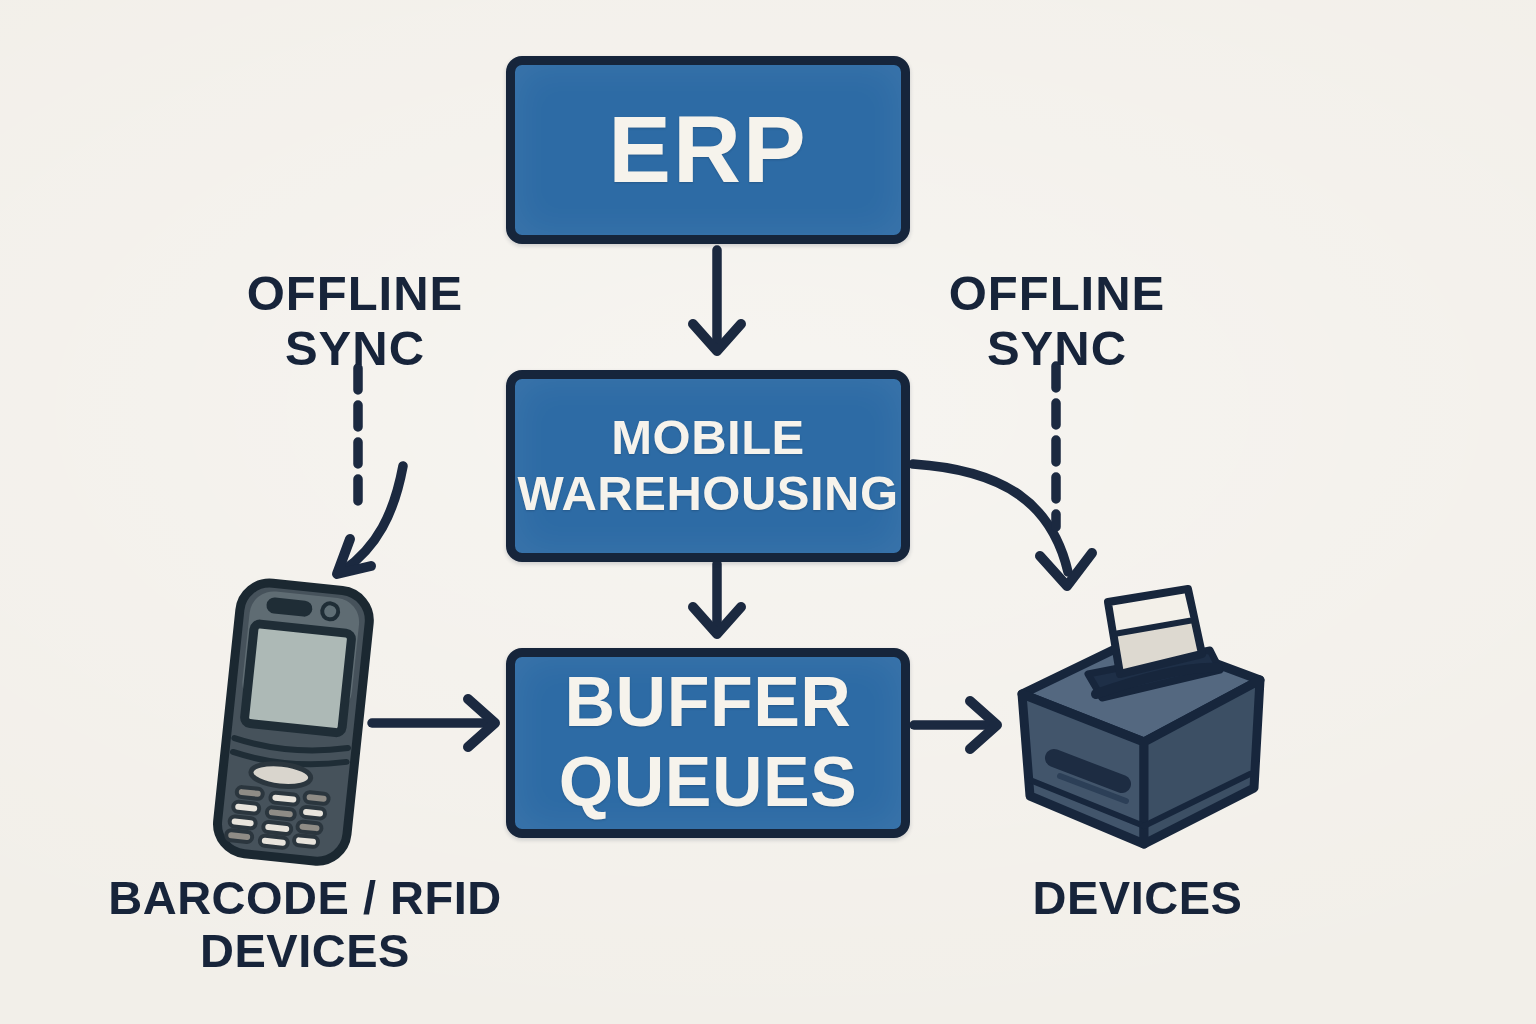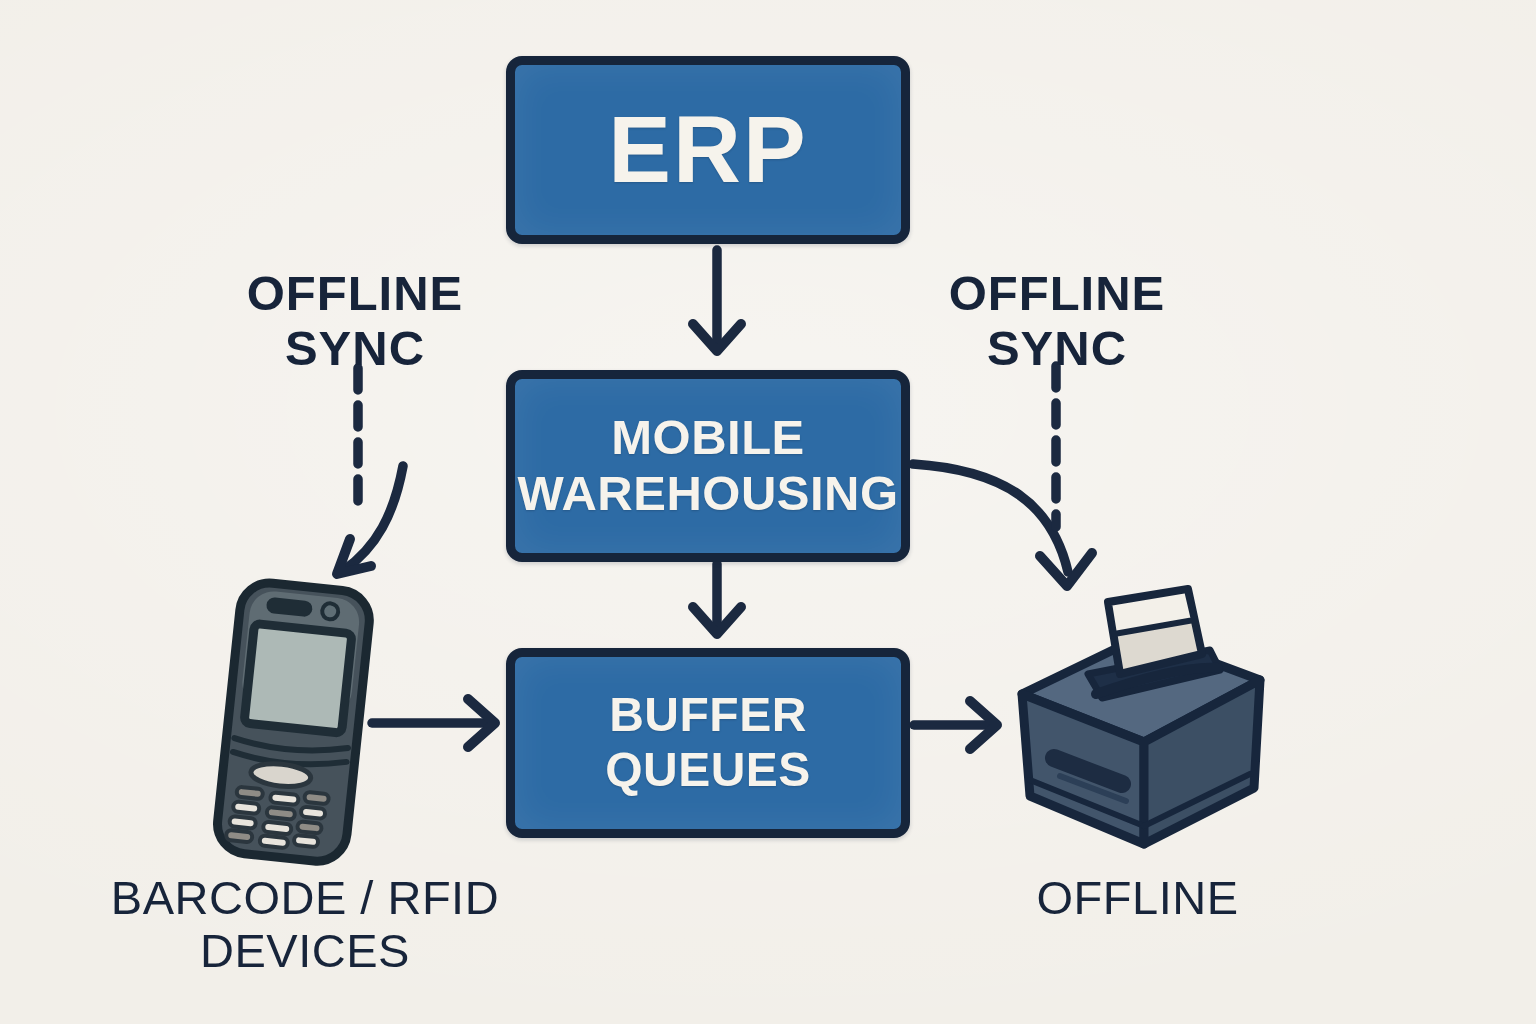--- a/index.html
+++ b/index.html
@@ -27,31 +27,31 @@
     box-sizing:border-box;
     display:flex;align-items:center;justify-content:center;
     color:var(--node-text,#f6f3ec);
     font-weight:bold;text-align:center;
     box-shadow:inset 0 0 40px rgba(255,255,255,.08), 0 2px 4px rgba(20,35,55,.18);
     text-shadow:0 1px 2px rgba(15,35,60,.25);
     line-height:1.14;
   }
   .node-erp{left:506px;top:56px;width:404px;height:188px;font-size:94px;letter-spacing:2px;}
   .node-mw{left:506px;top:370px;width:404px;height:192px;font-size:49px;letter-spacing:.5px;padding:0 6px;}
-  .node-bq{left:506px;top:648px;width:404px;height:190px;font-size:48px;letter-spacing:.5px;padding:0 32px;}
+  .node-bq{left:506px;top:648px;width:404px;height:190px;font-size:70px;letter-spacing:.5px;padding:0 32px;}
   .annot{
     position:absolute;color:var(--label-text,#17243a);
     font-weight:bold;text-align:center;font-size:49px;line-height:1.12;
     letter-spacing:1px;
   }
   .annot-sync-left{left:235px;top:266px;width:240px;}
   .annot-sync-right{left:937px;top:266px;width:240px;}
   .device-label{
     position:absolute;color:var(--label-text,#17243a);
-    font-weight:normal;text-align:center;font-size:47px;line-height:1.12;
+    font-weight:bold;text-align:center;font-size:47px;line-height:1.12;
     letter-spacing:.5px;
   }
   .label-barcode{left:85px;top:872px;width:440px;}
   .label-printers{left:955px;top:872px;width:365px;}
   .icon{position:absolute;}
   .icon-scanner{left:192px;top:576px;width:200px;height:295px;}
   .icon-printer{left:992px;top:582px;width:300px;height:275px;}
 </style>
 </head>
 <body>
@@ -141,15 +141,15 @@
 
       <path d="M38,198 L152,244" fill="none" stroke="#17263c" stroke-width="6"></path>
       <path d="M152,244 L258,192" fill="none" stroke="#17263c" stroke-width="6"></path>
 
       <path d="M62,176 L130,202" fill="none" stroke="#1d2c42" stroke-width="18"></path>
       <path d="M68,194 L134,219" fill="none" stroke="#2c3f57" stroke-width="6"></path>
     </g>
   </svg>
 
   <div class="device-label label-barcode">BARCODE / RFID DEVICES</div>
-  <div class="device-label label-printers">OFFLINE</div>
+  <div class="device-label label-printers">DEVICES</div>
 
 </div>
 
 </body></html>

